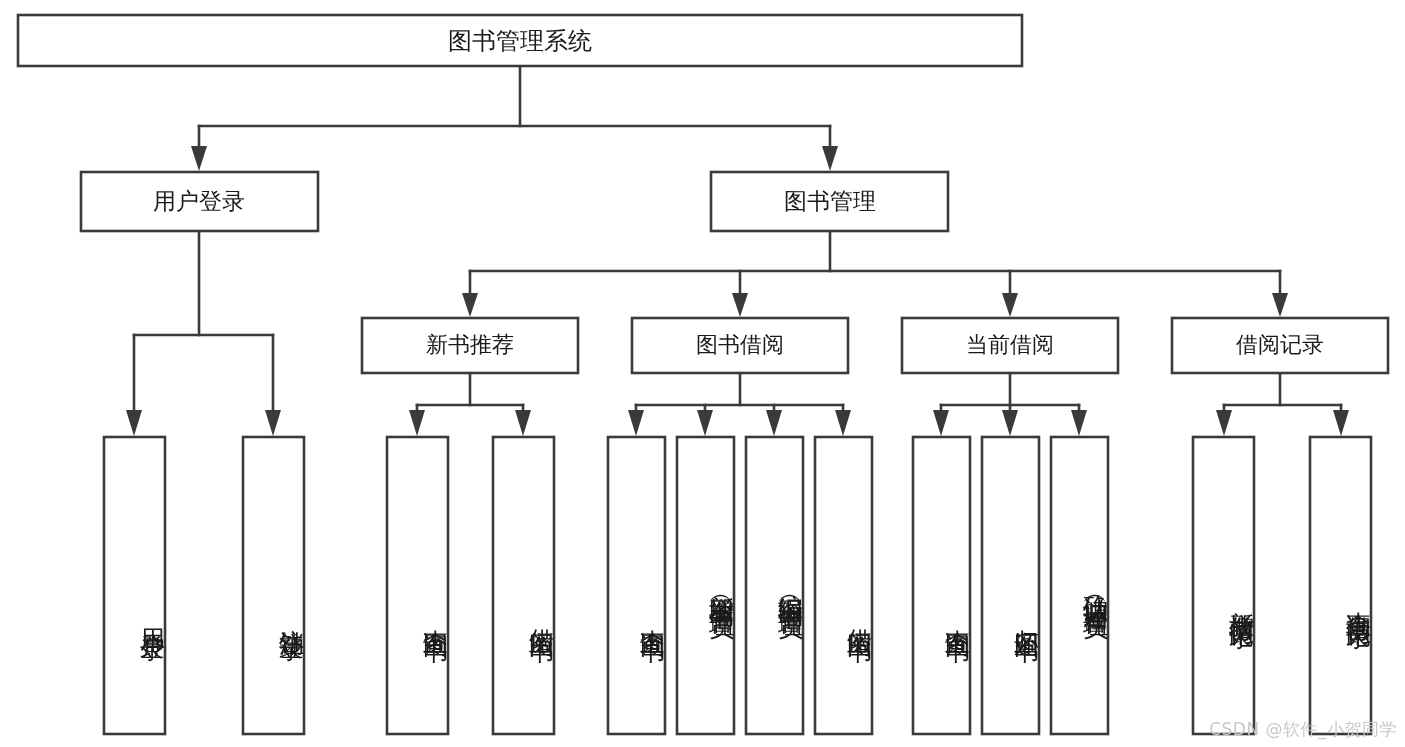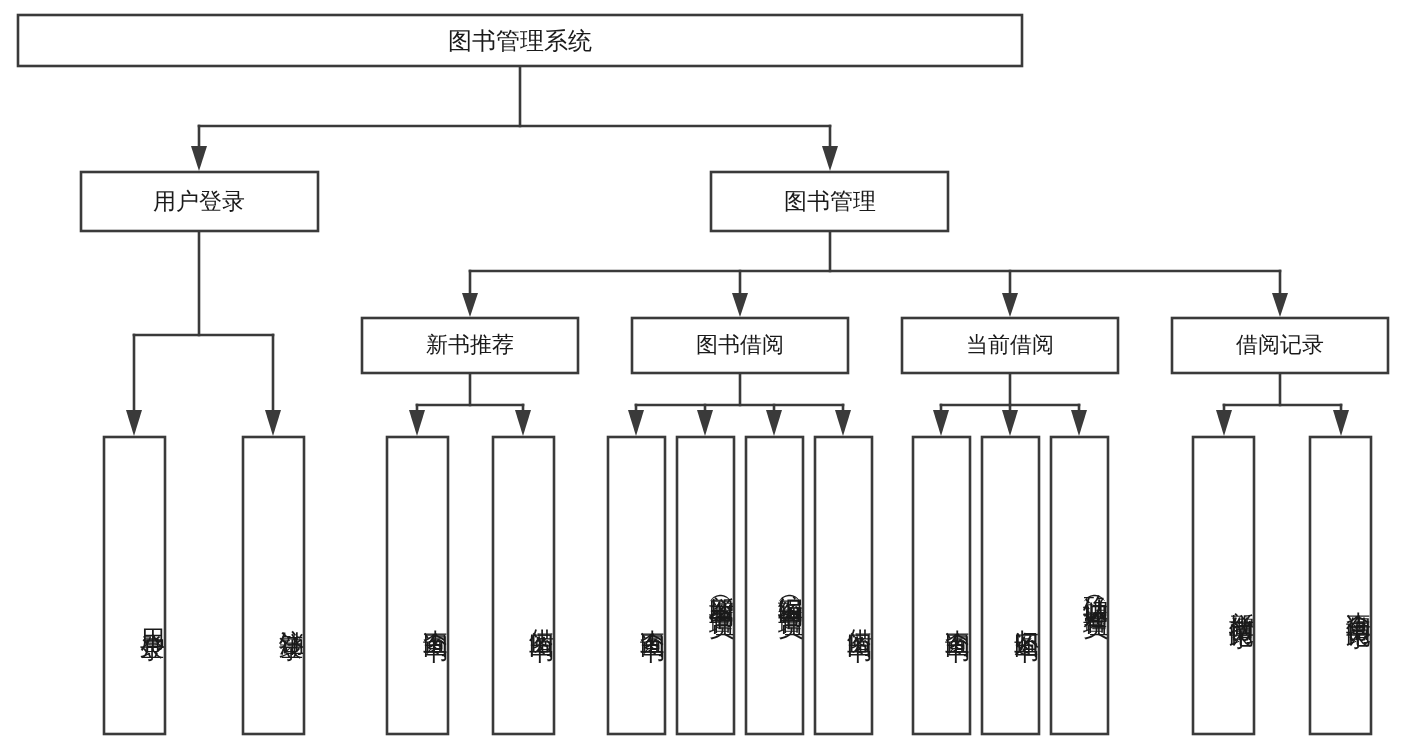--- a/index.html
+++ b/index.html
@@ -186,13 +186,14 @@
   <div class="leaf-label" style="left:746px;top:444px;width:57px;height:288px;">编辑图书（管理员）</div>
   <div class="leaf-label" style="left:815px;top:500px;width:57px;height:230px;">借阅图书</div>
 
   <div class="leaf-label" style="left:913px;top:500px;width:57px;height:230px;">查询图书</div>
   <div class="leaf-label" style="left:982px;top:500px;width:57px;height:230px;">归还图书</div>
   <div class="leaf-label" style="left:1051px;top:444px;width:57px;height:288px;">确认归还（管理员）</div>
 
   <div class="leaf-label" style="left:1193px;top:470px;width:61px;height:260px;">新增借阅记录</div>
   <div class="leaf-label" style="left:1310px;top:470px;width:61px;height:260px;">查询借阅记录</div>
 
+  <div class="watermark">CSDN @软件_小贺同学</div>
 </div>
 
 </body></html>

